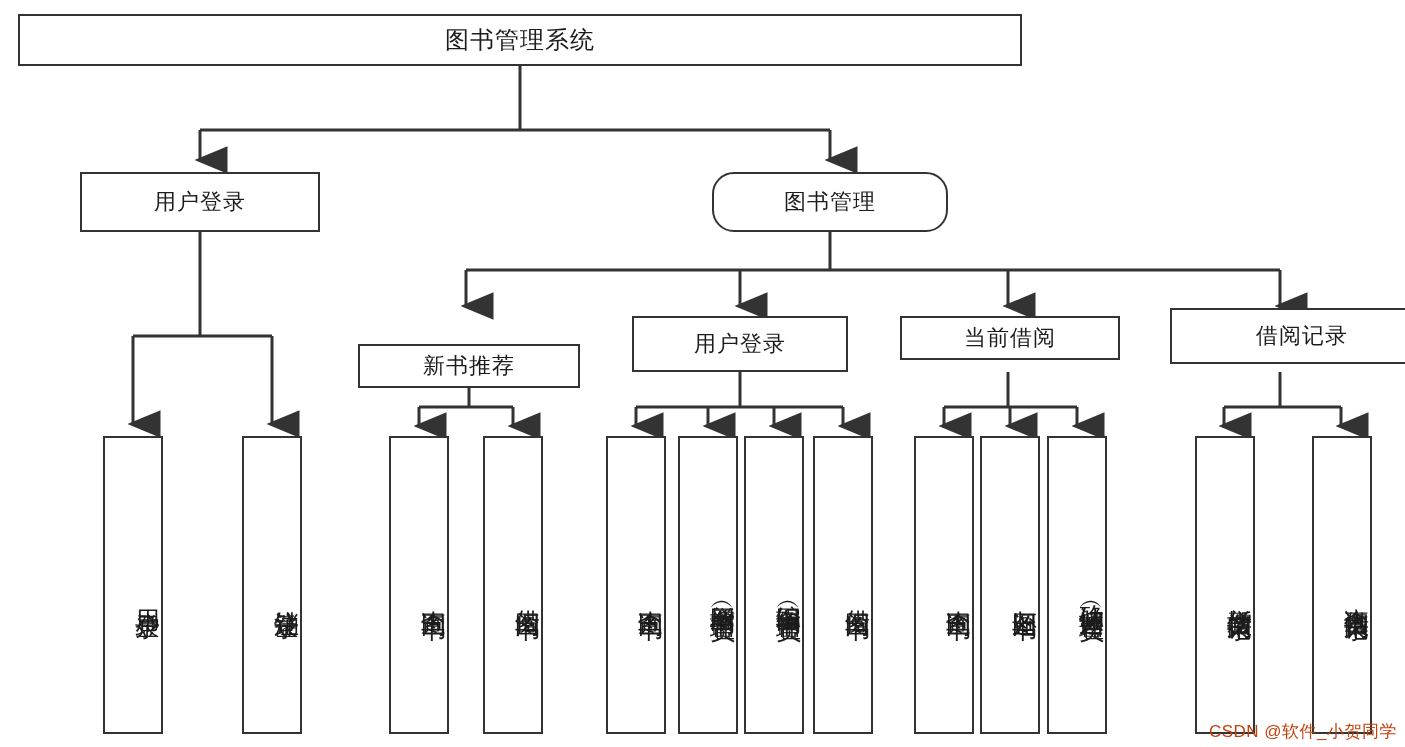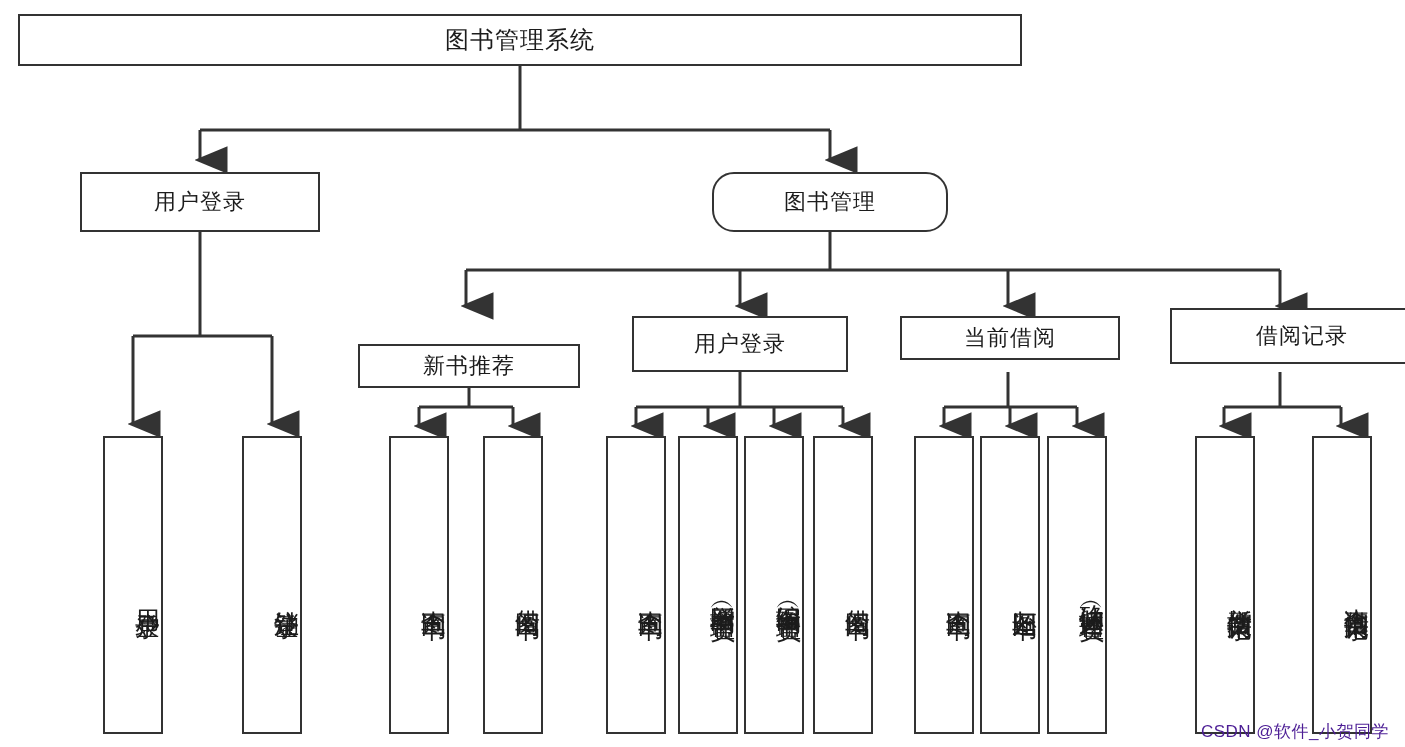--- a/index.html
+++ b/index.html
@@ -52,24 +52,24 @@
     line-height: 1.08;
     letter-spacing: 2px;
   }
   .node.vert .vlabel {
     writing-mode: vertical-rl;
     text-orientation: upright;
     display: block;
   }
   .watermark {
     position: absolute;
-    right: 16px;
+    right: 8px;
     bottom: 4px;
     font-size: 17px;
-    color: #4c1d95;
+    color: #c2410c;
     white-space: nowrap;
     letter-spacing: 0.5px;
   }
 </style>
 </head>
 <body>
 
 <div id="canvas">
 
   <svg class="connectors" viewBox="0 0 1405 747">

